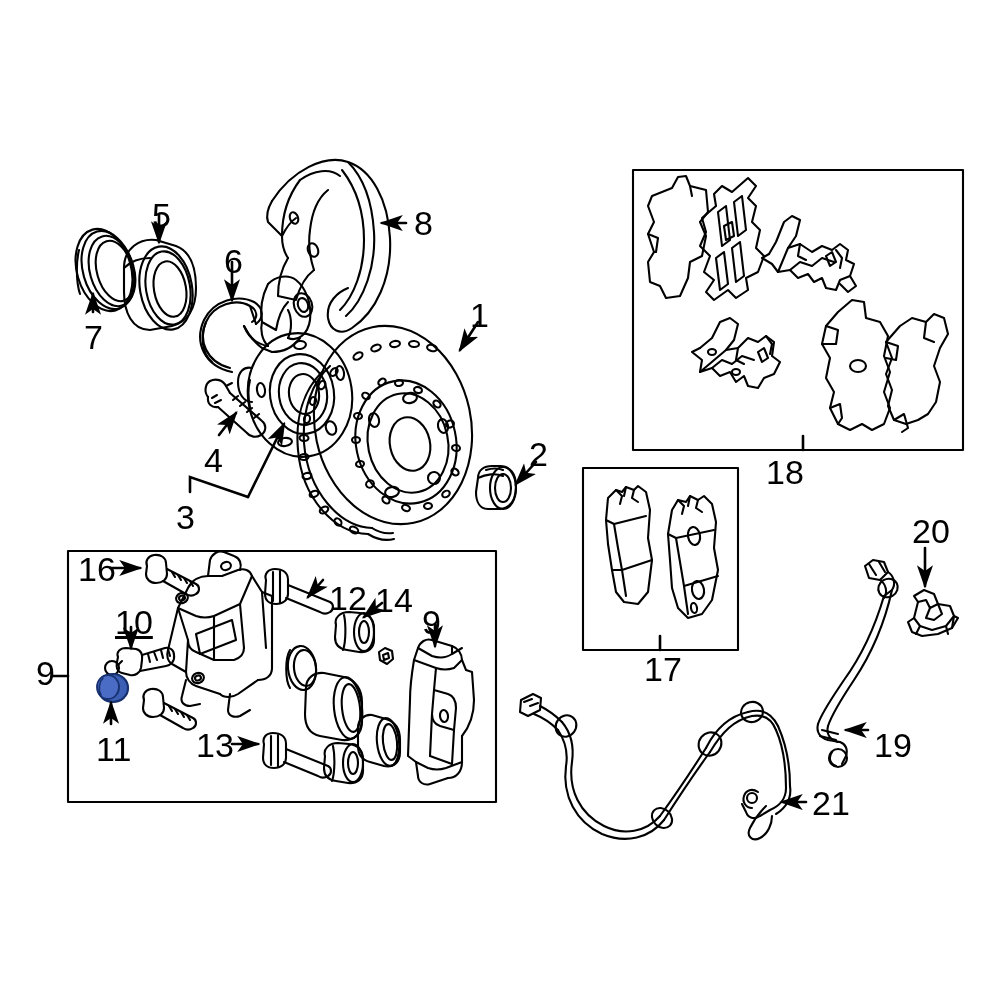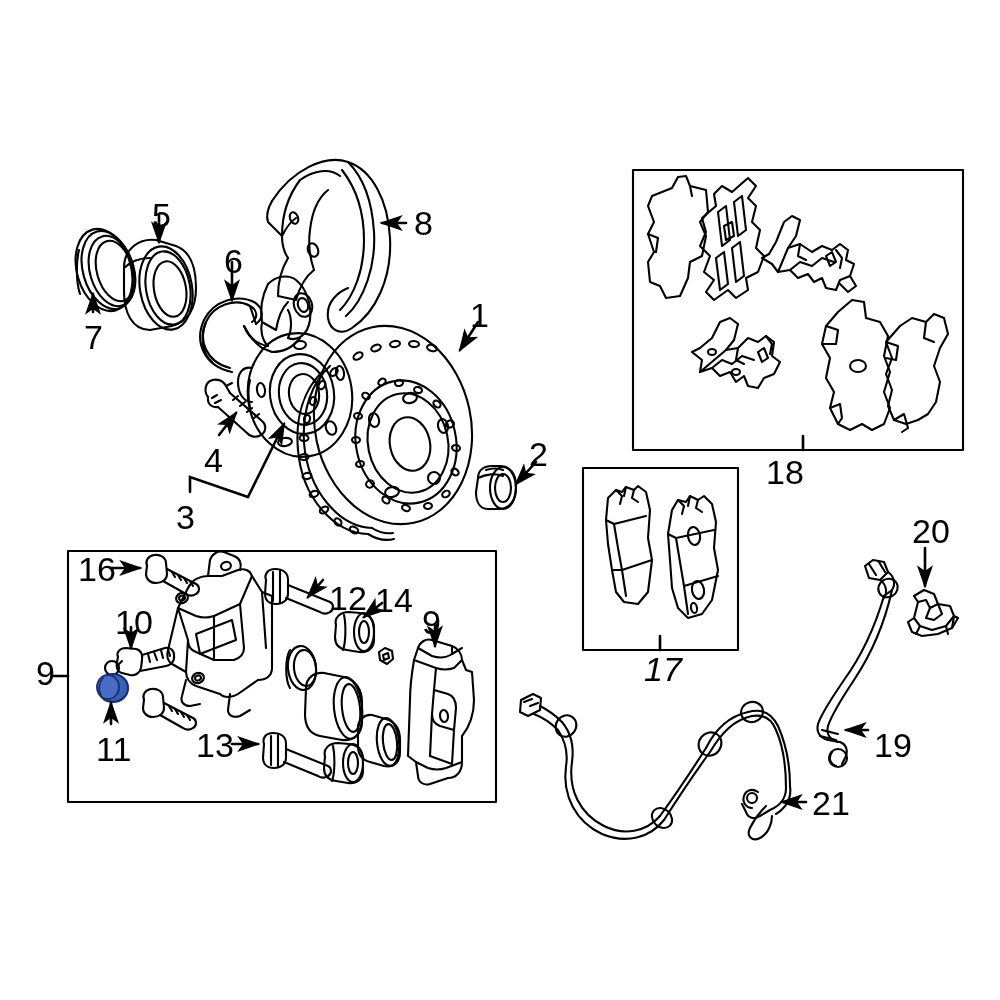--- a/index.html
+++ b/index.html
@@ -534,26 +534,26 @@
 
 <div class="callout-label" style="left:470px;top:298px;">1</div>
 <div class="callout-label" style="left:529px;top:437px;">2</div>
 <div class="callout-label" style="left:176px;top:500px;">3</div>
 <div class="callout-label" style="left:204px;top:443px;">4</div>
 <div class="callout-label" style="left:152px;top:198px;">5</div>
 <div class="callout-label" style="left:224px;top:244px;">6</div>
 <div class="callout-label" style="left:84px;top:320px;">7</div>
 <div class="callout-label" style="left:414px;top:206px;">8</div>
 <div class="callout-label" style="left:36px;top:656px;">9</div>
-<div class="callout-label" style="left:115px;top:605px;">10</div>
+<div class="callout-label" style="left:115px;top:605px;text-decoration:underline;">10</div>
 <div class="callout-label" style="left:96px;top:732px;">11</div>
 <div class="callout-label" style="left:329px;top:560px;margin-top:21px;">12</div>
 <div class="callout-label" style="left:196px;top:728px;">13</div>
 <div class="callout-label" style="left:375px;top:583px;">14</div>
 <div class="callout-label" style="left:422px;top:605px;">9</div>
 <div class="callout-label" style="left:78px;top:552px;text-align:right;">16</div>
-<div class="callout-label" style="left:644px;top:652px;font-style:italic;">17</div>
+<div class="callout-label" style="left:644px;top:652px;">17</div>
 <div class="callout-label" style="left:766px;top:455px;">18</div>
 <div class="callout-label" style="left:874px;top:712px;margin-top:16px;">19</div>
 <div class="callout-label" style="left:912px;top:514px;">20</div>
 <div class="callout-label" style="left:812px;top:786px;">21</div>
 
 </div>
 
 </body></html>

